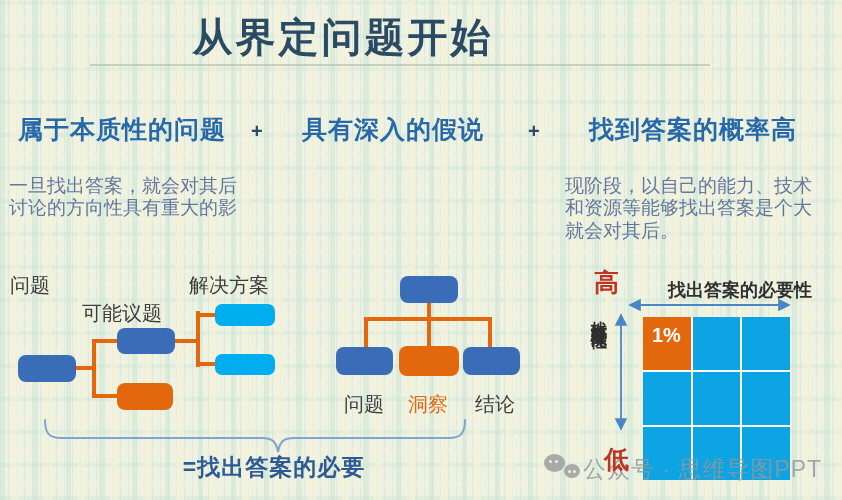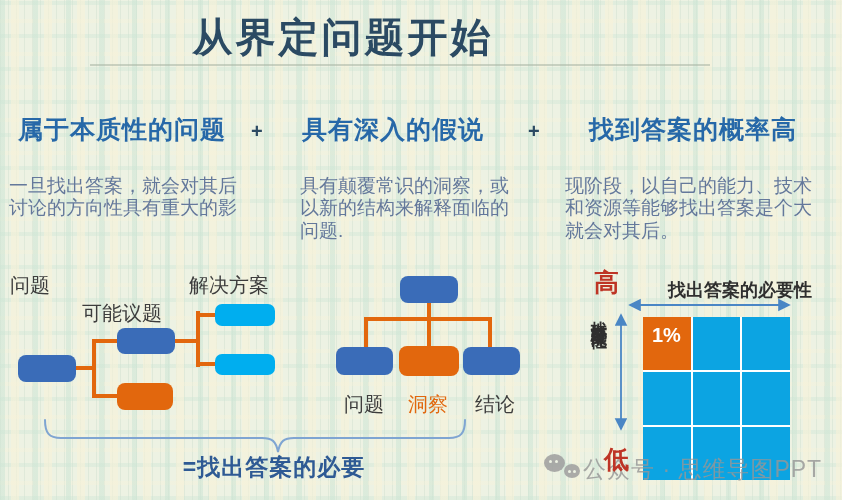--- a/index.html
+++ b/index.html
@@ -69,25 +69,20 @@
 
   <div class="abs col-header h1">属于本质性的问题</div>
   <div class="abs plus p1">+</div>
   <div class="abs col-header h2">具有深入的假说</div>
   <div class="abs plus p2">+</div>
   <div class="abs col-header h3">找到答案的概率高</div>
 
   <div class="abs col-body b1">
     <span>一旦找出答案，就会对其后</span>
     <span>讨论的方向性具有重大的影</span>
-  </div>
-  <div class="abs col-body b2">
-    <span>具有颠覆常识的洞察，或</span>
-    <span>以新的结构来解释面临的</span>
-    <span>问题.</span>
   </div>
   <div class="abs col-body b3">
     <span>现阶段，以自己的能力、技术</span>
     <span>和资源等能够找出答案是个大</span>
     <span>就会对其后。</span>
   </div>
 
   <div class="abs tree-label" style="left:10px;">问题</div>
   <div class="abs tree-label" style="left:82px;margin-top:28px;">可能议题</div>
   <div class="abs tree-label" style="left:189px;">解决方案</div>

